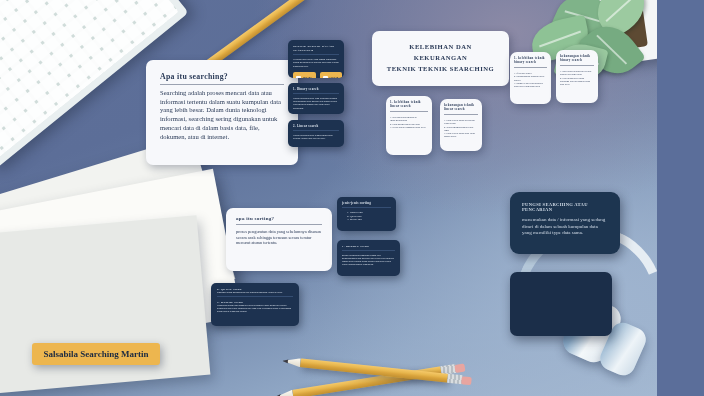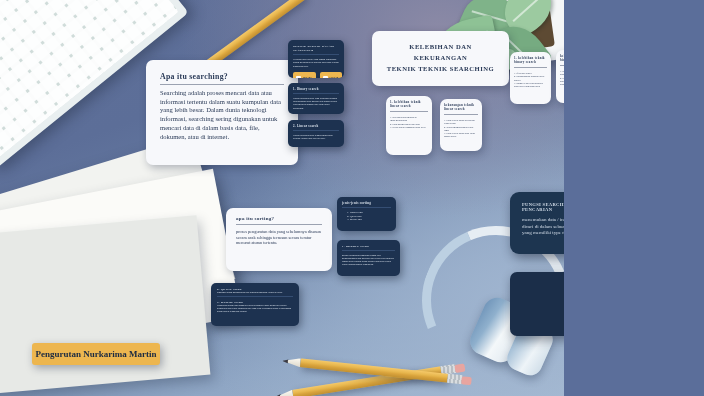--- a/index.html
+++ b/index.html
@@ -2,21 +2,21 @@
 <html><head>
 <meta charset="utf-8">
 <style>
   html,body{margin:0;padding:0;}
   body{
     width:704px;height:396px;overflow:hidden;position:relative;
     font-family:"Liberation Serif",serif;
     background:#5b6e9a;
   }
   #canvas{
-    position:absolute;inset:0;width:564px;height:396px;overflow:hidden;
+    position:absolute;inset:0;width:657px;height:396px;overflow:hidden;
     background:
       radial-gradient(ellipse 420px 300px at 78% 8%, #8c8aa6 0%, rgba(140,138,166,0) 62%),
       radial-gradient(ellipse 500px 360px at 92% 75%, #9fb4cf 0%, rgba(159,180,207,0) 65%),
       linear-gradient(160deg,#5f7099 0%,#5c6e98 28%,#6d83a8 55%,#8fa6c4 78%,#a9bdd4 100%);
   }
 
   
   .prop{position:absolute;pointer-events:none;}
 
   
@@ -372,15 +372,15 @@
     <div class="body">Pengurutan dalam ilmu komputer penyelesaiannya untuk memecah terlebih pengurutan atau suatu rangkaian data yang telah terpisahkan untuk di gabungkan dalam bentuk kumpulan barisan.</div>
   </div>
 
   <div class="card teal" id="c-fungsi">
     <div class="hdr">FUNGSI SEARCHING ATAU PENCARIAN</div>
     <div class="body">menemukan data / informasi yang sedang dicari di dalam sebuah kumpulan data yang memiliki type data sama.</div>
   </div>
 
   <div class="card navy-dark" id="c-empty"></div>
 
-  <div id="author">Pengurutan Nurkarima Martin</div>
+  <div id="author">Salsabila Searching Martin</div>
 
 </div>
 
 </body></html>

